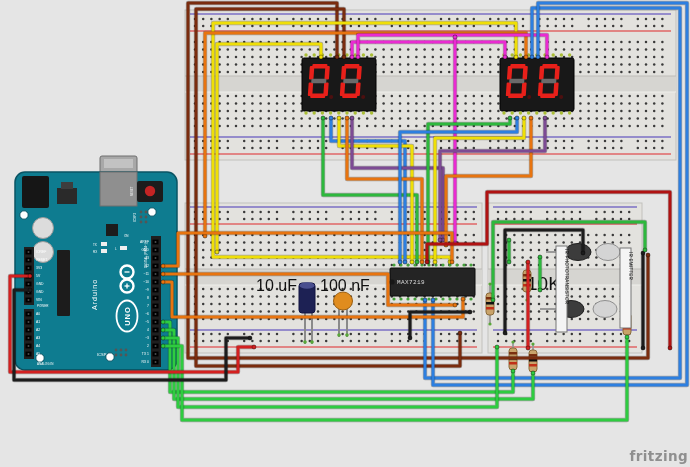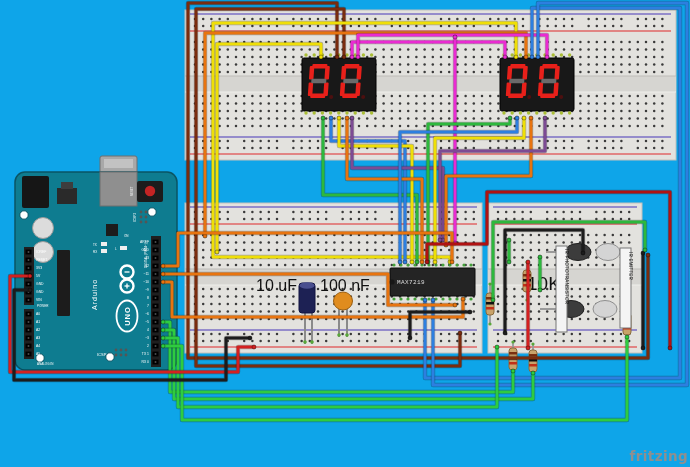--- a/index.html
+++ b/index.html
@@ -1,16 +1,16 @@
 <!DOCTYPE html>
 <html><head>
 <meta charset="utf-8">
 <style>
   html,body{margin:0;padding:0;background:#fff;}
-  #stage{position:relative;width:690px;height:467px;background:#0ea5e9;overflow:hidden;
+  #stage{position:relative;width:690px;height:467px;background:#e5e5e5;overflow:hidden;
          font-family:"Liberation Sans", sans-serif;}
   svg text{user-select:none;}
   .complabel{font-family:"Liberation Sans", sans-serif;fill:#111;}
   .watermark{font-family:"DejaVu Sans", sans-serif;fill:#8f8f8f;font-weight:600;letter-spacing:.4px;}
   .silk{fill:#ffffff;font-family:"Liberation Sans", sans-serif;}
 </style>
 </head>
 <body>
 
 <div id="stage">

